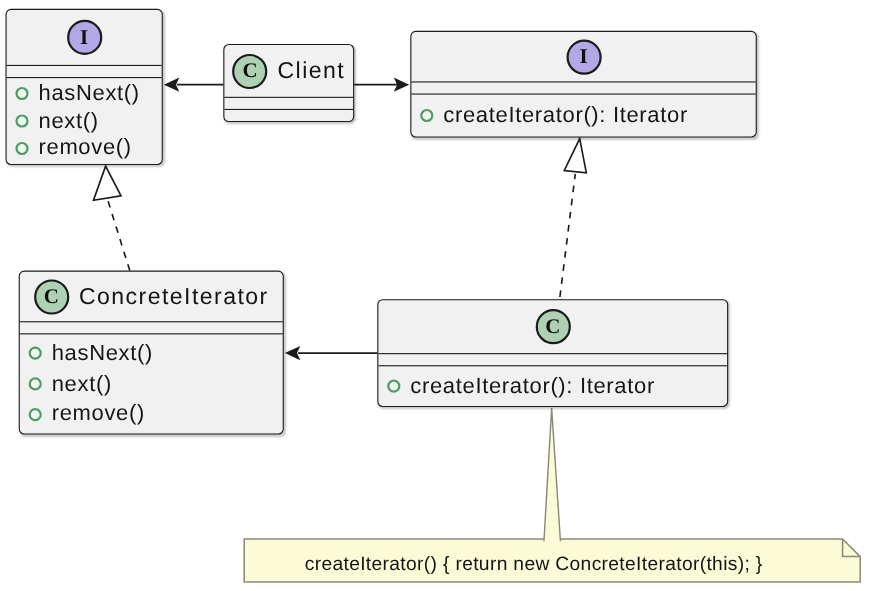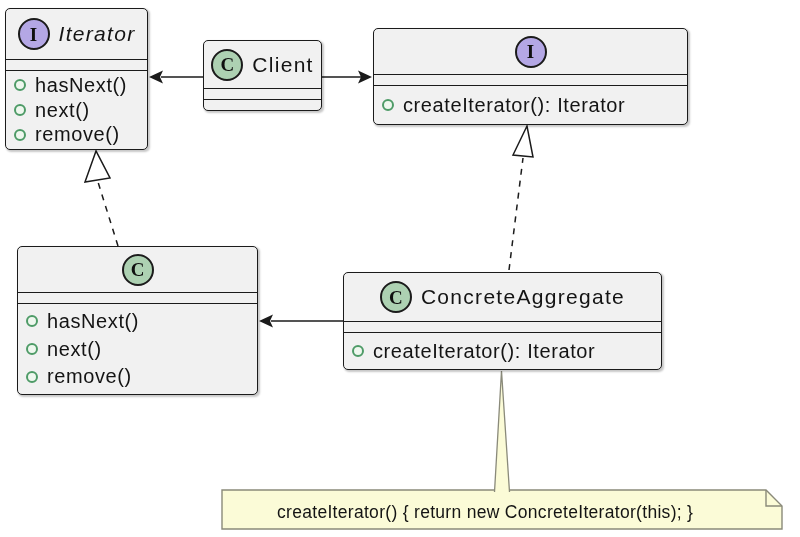--- a/index.html
+++ b/index.html
@@ -106,21 +106,20 @@
     <g>
       <polygon points="222,490 766,490 782,506 782,529 222,529" style="fill:var(--note-fill); stroke:var(--note-border); stroke-width:1.4;"></polygon>
       <polyline points="766,490 766,506 782,506" style="fill:none; stroke:var(--note-border); stroke-width:1.4;"></polyline>
       <path d="M494.5,492 L501.5,371 L509.5,492" style="fill:var(--note-fill); stroke:var(--note-border); stroke-width:1.3;"></path>
     </g>
   </svg>
 
   <div class="uml-class interface" id="box-iterator">
     <div class="uml-title">
       <span class="circle">I</span>
-      <span class="uml-name">Iterator</span>
     </div>
     <div class="uml-fields"></div>
     <div class="uml-methods">
       <div class="method">
         <span class="dot"></span>
         <span class="method-label">hasNext()</span>
       </div>
       <div class="method">
         <span class="dot"></span>
         <span class="method-label">next()</span>
@@ -150,20 +149,21 @@
       <div class="method">
         <span class="dot"></span>
         <span class="method-label">createIterator(): Iterator</span>
       </div>
     </div>
   </div>
 
   <div class="uml-class class" id="box-concrete-iterator">
     <div class="uml-title">
       <span class="circle">C</span>
+      <span class="uml-name">ConcreteIterator</span>
     </div>
     <div class="uml-fields"></div>
     <div class="uml-methods">
       <div class="method">
         <span class="dot"></span>
         <span class="method-label">hasNext()</span>
       </div>
       <div class="method">
         <span class="dot"></span>
         <span class="method-label">next()</span>
@@ -171,21 +171,20 @@
       <div class="method">
         <span class="dot"></span>
         <span class="method-label">remove()</span>
       </div>
     </div>
   </div>
 
   <div class="uml-class class" id="box-concrete-aggregate">
     <div class="uml-title">
       <span class="circle">C</span>
-      <span class="uml-name">ConcreteAggregate</span>
     </div>
     <div class="uml-fields"></div>
     <div class="uml-methods">
       <div class="method">
         <span class="dot"></span>
         <span class="method-label">createIterator(): Iterator</span>
       </div>
     </div>
   </div>
 

